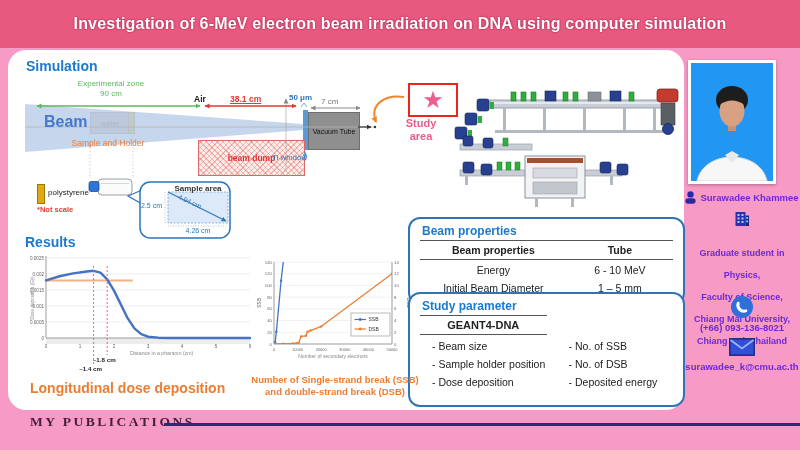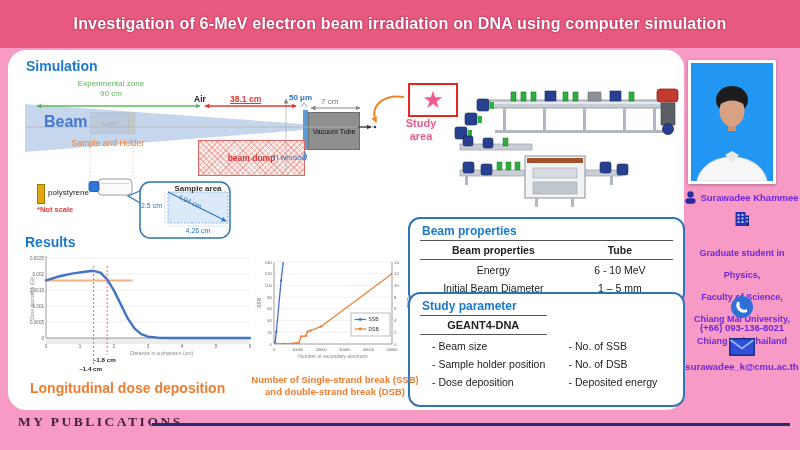--- a/index.html
+++ b/index.html
@@ -40,21 +40,21 @@
   .sidebar{position:absolute;left:684px;top:50px;width:116px;height:360px;color:#6d28d9;text-align:center;}
   .photo{position:absolute;left:4px;top:10px;width:82px;height:118px;background:#fff;padding:3px;box-shadow:0 1px 3px rgba(0,0,0,.3);}
   .namerow{position:absolute;left:0;top:141px;width:116px;display:flex;align-items:center;justify-content:center;gap:4px;font-size:9.5px;font-weight:bold;}
   .bicon{position:absolute;left:49px;top:160px;}
   .affil{position:absolute;left:0;top:192px;width:116px;font-size:9px;font-weight:bold;line-height:22px;}
   .picon{position:absolute;left:47px;top:246px;}
   .phonetxt{position:absolute;left:0;top:272px;width:116px;font-size:9.5px;font-weight:bold;}
   .micon{position:absolute;left:45px;top:288px;}
   .emailtxt{position:absolute;left:0;top:311px;width:116px;font-size:9.5px;font-weight:bold;}
   
-  .footer{position:absolute;left:0;top:410px;width:668px;height:40px;}
+  .footer{position:absolute;left:12px;top:410px;width:668px;height:40px;}
   .pub{position:absolute;left:18px;top:4px;font-family:"Liberation Serif",serif;font-size:13.5px;letter-spacing:2.5px;color:#431f3e;font-weight:600;}
   .publine{position:absolute;left:152px;top:13px;width:638px;height:3px;background:#252e6e;}
 </style>
 </head>
 <body>
 
 <div class="root">
 
   <div class="header">
     <div class="title">Investigation of 6-MeV electron beam irradiation on DNA using computer simulation</div>

